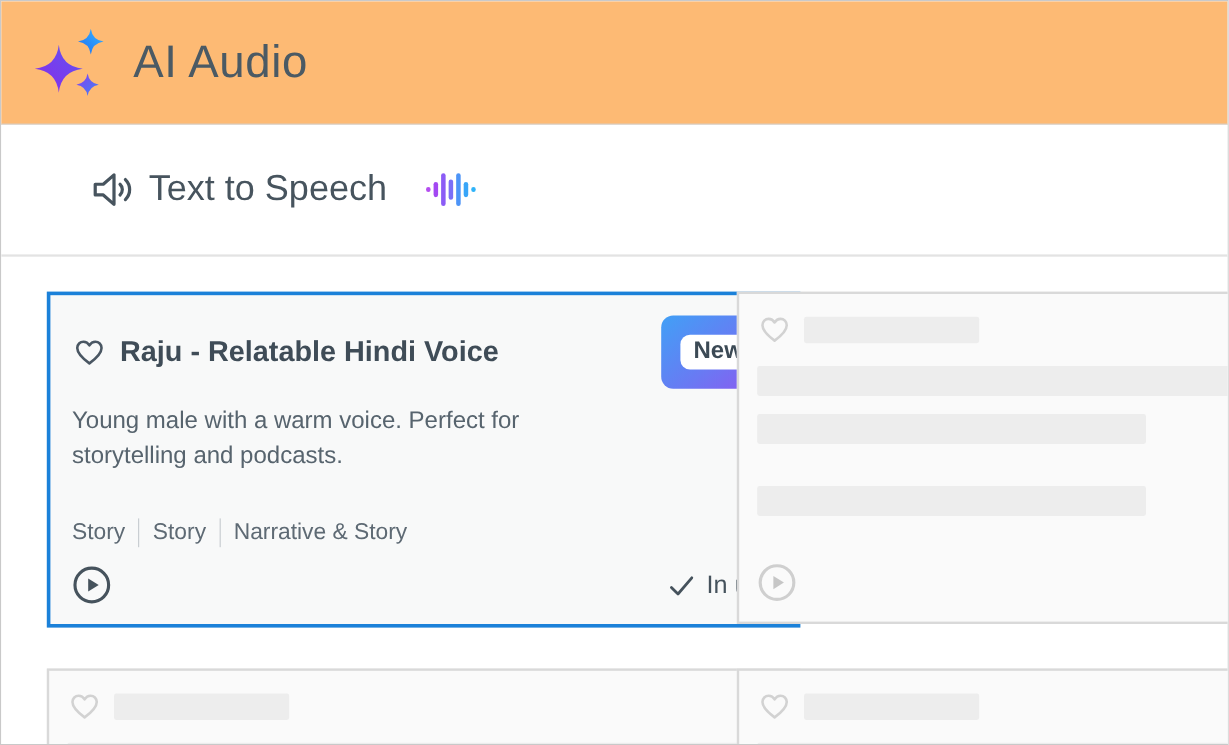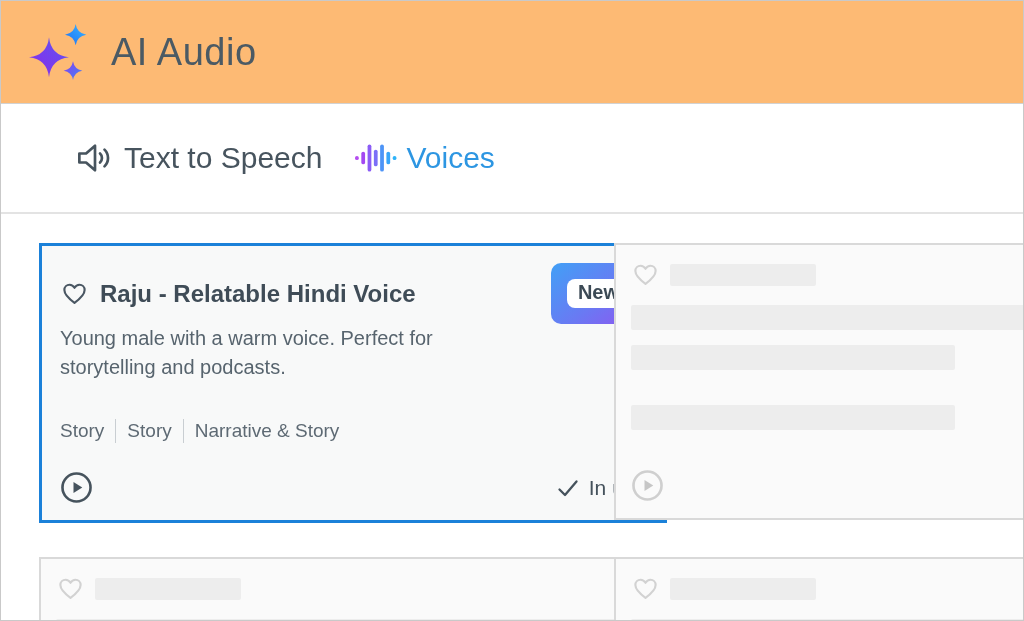--- a/index.html
+++ b/index.html
@@ -58,21 +58,21 @@
   .new-badge{
     flex:0 0 auto; border-radius:10px; padding:16px;
     background:linear-gradient(140deg,#41a0f6 0%,#6a79f3 55%,#9253f0 100%);
   }
   .new-badge-inner{
     display:block; background:#ffffff; border-radius:8px;
     padding:2px 11px 4px 11px; font-size:20px; font-weight:600; color:#3c4a55;
   }
 
   .card-desc{
-    width:452px; font-size:20px; line-height:29px; color:#57646e;
+    margin-top:13px; width:452px; font-size:20px; line-height:29px; color:#57646e;
   }
 
   .tag-row{ margin-top:37px; display:flex; align-items:center; }
   .tag{ font-size:19px; color:#5e6a74; }
   .tag-sep{ width:1px; height:24px; background:#c9ced2; margin:0 11px; }
 
   .card-foot{
     margin-top:auto; display:flex; align-items:center; justify-content:space-between;
   }
   .play-btn{ width:33px; height:33px; cursor:pointer; background:none; border:none; padding:0; }
@@ -129,21 +129,20 @@
     <div class="nav-item voices">
       <svg class="wave-svg" viewBox="0 0 44 38" aria-hidden="true">
         <rect x="1" y="17" width="3.6" height="4" rx="1.8" fill="#b44df0"></rect>
         <rect x="7" y="13" width="3.6" height="12" rx="1.8" fill="#a348f2"></rect>
         <rect x="13" y="6" width="3.6" height="26" rx="1.8" fill="#8b5cf6"></rect>
         <rect x="19" y="11" width="3.6" height="16" rx="1.8" fill="#7b6ef7"></rect>
         <rect x="25" y="6" width="3.6" height="26" rx="1.8" fill="#4d94f7"></rect>
         <rect x="31" y="13" width="3.6" height="12" rx="1.8" fill="#38a5f8"></rect>
         <rect x="37" y="17" width="3.6" height="4" rx="1.8" fill="#2fb3f9"></rect>
       </svg>
-      <span class="nav-label">Voices</span>
     </div>
   </nav>
 
   <main class="main">
 
     <section class="card featured">
       <div class="card-head">
         <svg class="heart-svg" viewBox="0 0 24 24" aria-hidden="true">
           <path d="M12 20.3 C8.6 17.8 3 13.5 3 8.9 3 6.2 5.1 4.2 7.6 4.2 9.4 4.2 11 5.2 12 6.9 13 5.2 14.6 4.2 16.4 4.2 18.9 4.2 21 6.2 21 8.9 21 13.5 15.4 17.8 12 20.3 Z" fill="none" stroke="#4a5763" stroke-width="1.9" stroke-linejoin="round"></path>
         </svg>

